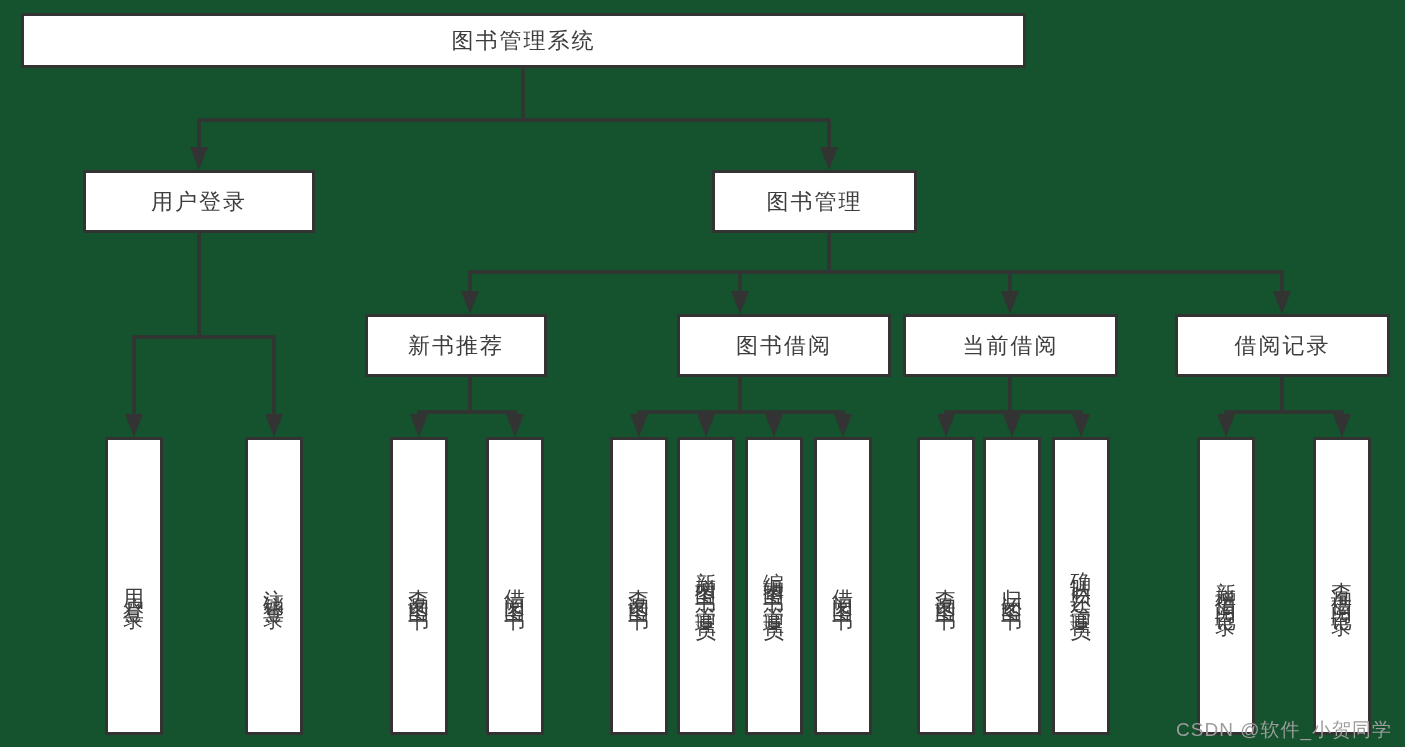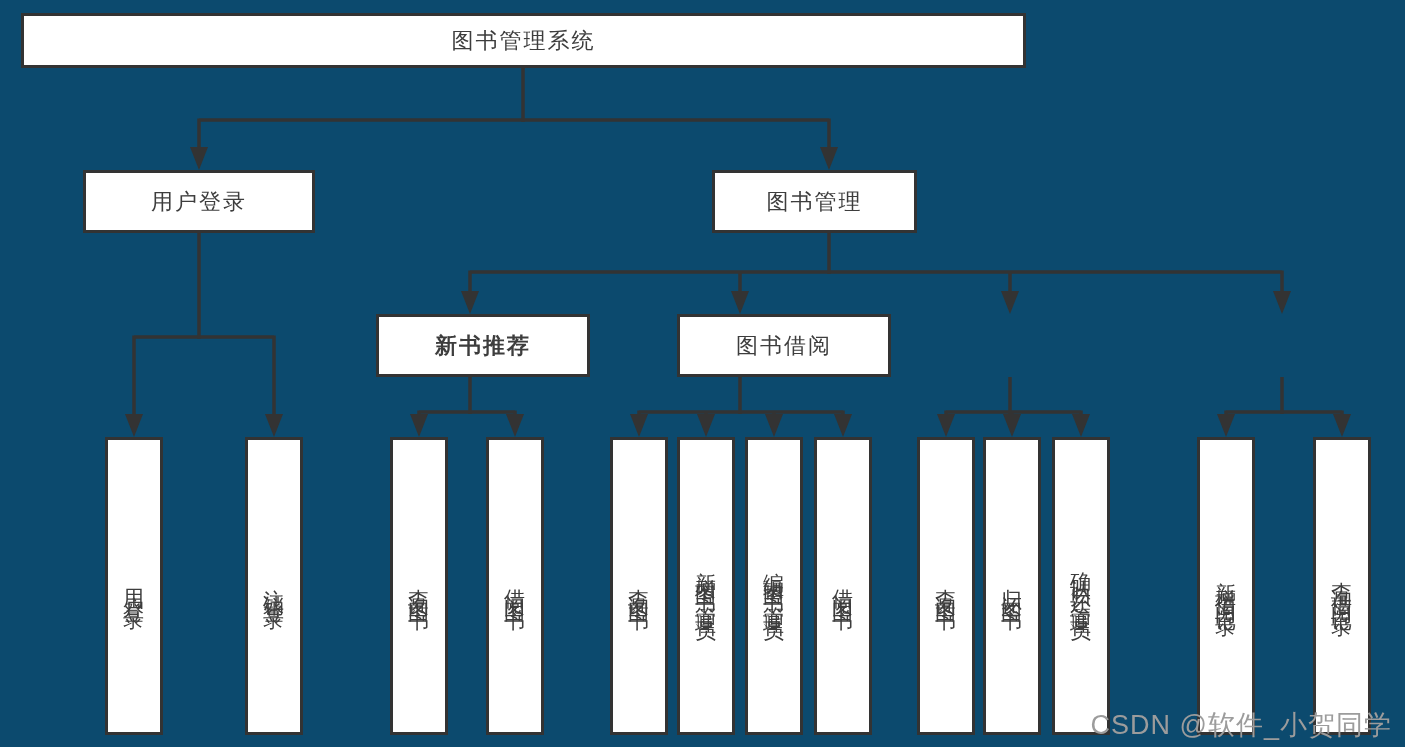--- a/index.html
+++ b/index.html
@@ -1,20 +1,20 @@
 <!DOCTYPE html>
 <html><head>
 <meta charset="utf-8">
 <style>
   html, body { margin: 0; padding: 0; background: #ffffff; }
   .canvas {
     position: relative;
     width: 1405px;
     height: 747px;
-    background: #0c4a6e;
+    background: #14532d;
     font-family: "Liberation Sans", "DejaVu Sans", sans-serif;
     overflow: hidden;
   }
   .connectors {
     position: absolute;
     left: 0; top: 0;
     width: 1405px; height: 747px;
     pointer-events: none;
   }
   .node {
@@ -37,35 +37,35 @@
     writing-mode: vertical-rl;
     text-orientation: mixed;
     font-size: 21px;
     letter-spacing: 7px;
     line-height: 1;
   }
   
   #root   { left: 21px;  top: 13px;  width: 1005px; height: 55px; }
   #n-user { left: 83px;  top: 170px; width: 232px;  height: 63px; }
   #n-book { left: 712px; top: 170px; width: 205px;  height: 63px; }
-  #n-rec  { left: 376px; top: 314px; width: 214px;  height: 63px; font-weight: bold; }
+  #n-rec  { left: 365px; top: 314px; width: 182px;  height: 63px; }
   #n-bor  { left: 633px; top: 314px; width: 214px;  height: 63px; margin-left: 44px; }
   #n-cur  { left: 903px; top: 314px; width: 215px;  height: 63px; }
   #n-recd { left: 1175px; top: 314px; width: 215px; height: 63px; }
   #l-u1 { left: 105px; }  #l-u2 { left: 245px; }
   #l-r1 { left: 390px; }  #l-r2 { left: 486px; }
   #l-b1 { left: 610px; }  #l-b2 { left: 677px; }
   #l-b3 { left: 745px; }  #l-b4 { left: 814px; }
   #l-c1 { left: 917px; }  #l-c2 { left: 983px; }  #l-c3 { left: 1052px; }
   #l-d1 { left: 1197px; } #l-d2 { left: 1313px; }
   .watermark {
     position: absolute;
     right: 13px;
     bottom: 4px;
-    font-size: 27px;
+    font-size: 19px;
     letter-spacing: 1px;
     color: #9c9c9c;
     white-space: nowrap;
   }
 </style>
 </head>
 <body>
 
 <div class="canvas">
 
@@ -122,20 +122,26 @@
   <div class="node h" id="n-book">
     <span class="label">图书管理</span>
   </div>
 
   <div class="node h" id="n-rec">
     <span class="label">新书推荐</span>
   </div>
   <div class="node h" id="n-bor">
     <span class="label">图书借阅</span>
   </div>
+  <div class="node h" id="n-cur">
+    <span class="label">当前借阅</span>
+  </div>
+  <div class="node h" id="n-recd">
+    <span class="label">借阅记录</span>
+  </div>
 
   <div class="node leaf" id="l-u1">
     <span class="label">用户登录</span>
   </div>
   <div class="node leaf" id="l-u2">
     <span class="label">注销登录</span>
   </div>
 
   <div class="node leaf" id="l-r1">
     <span class="label">查询图书</span>

